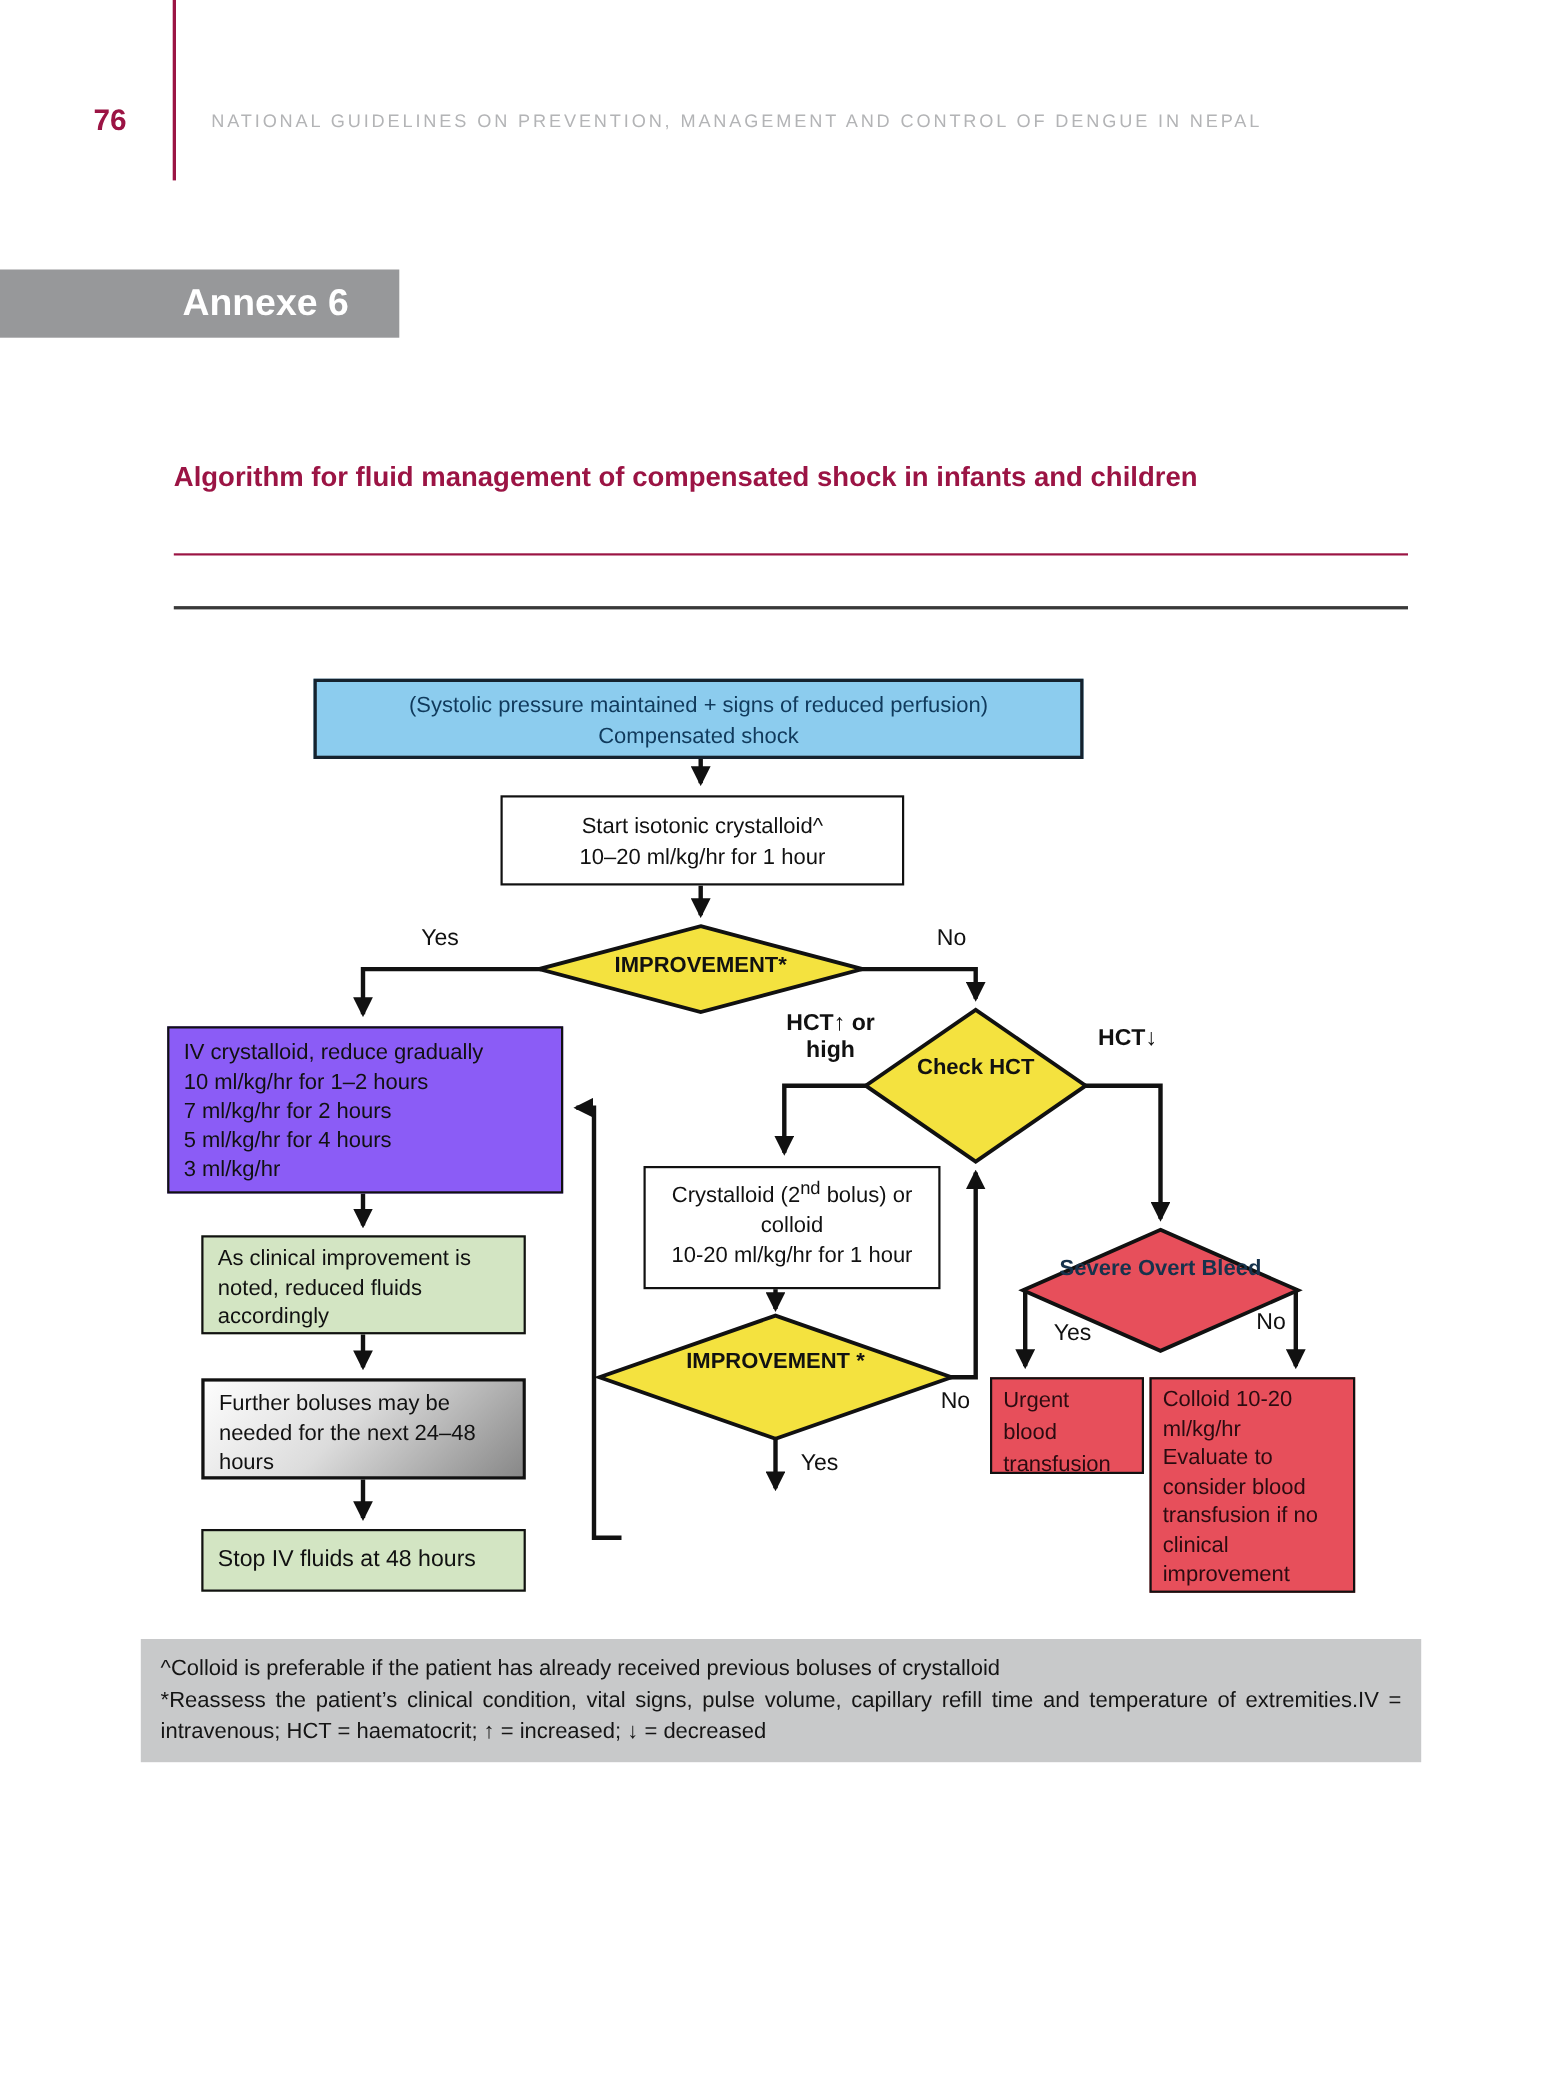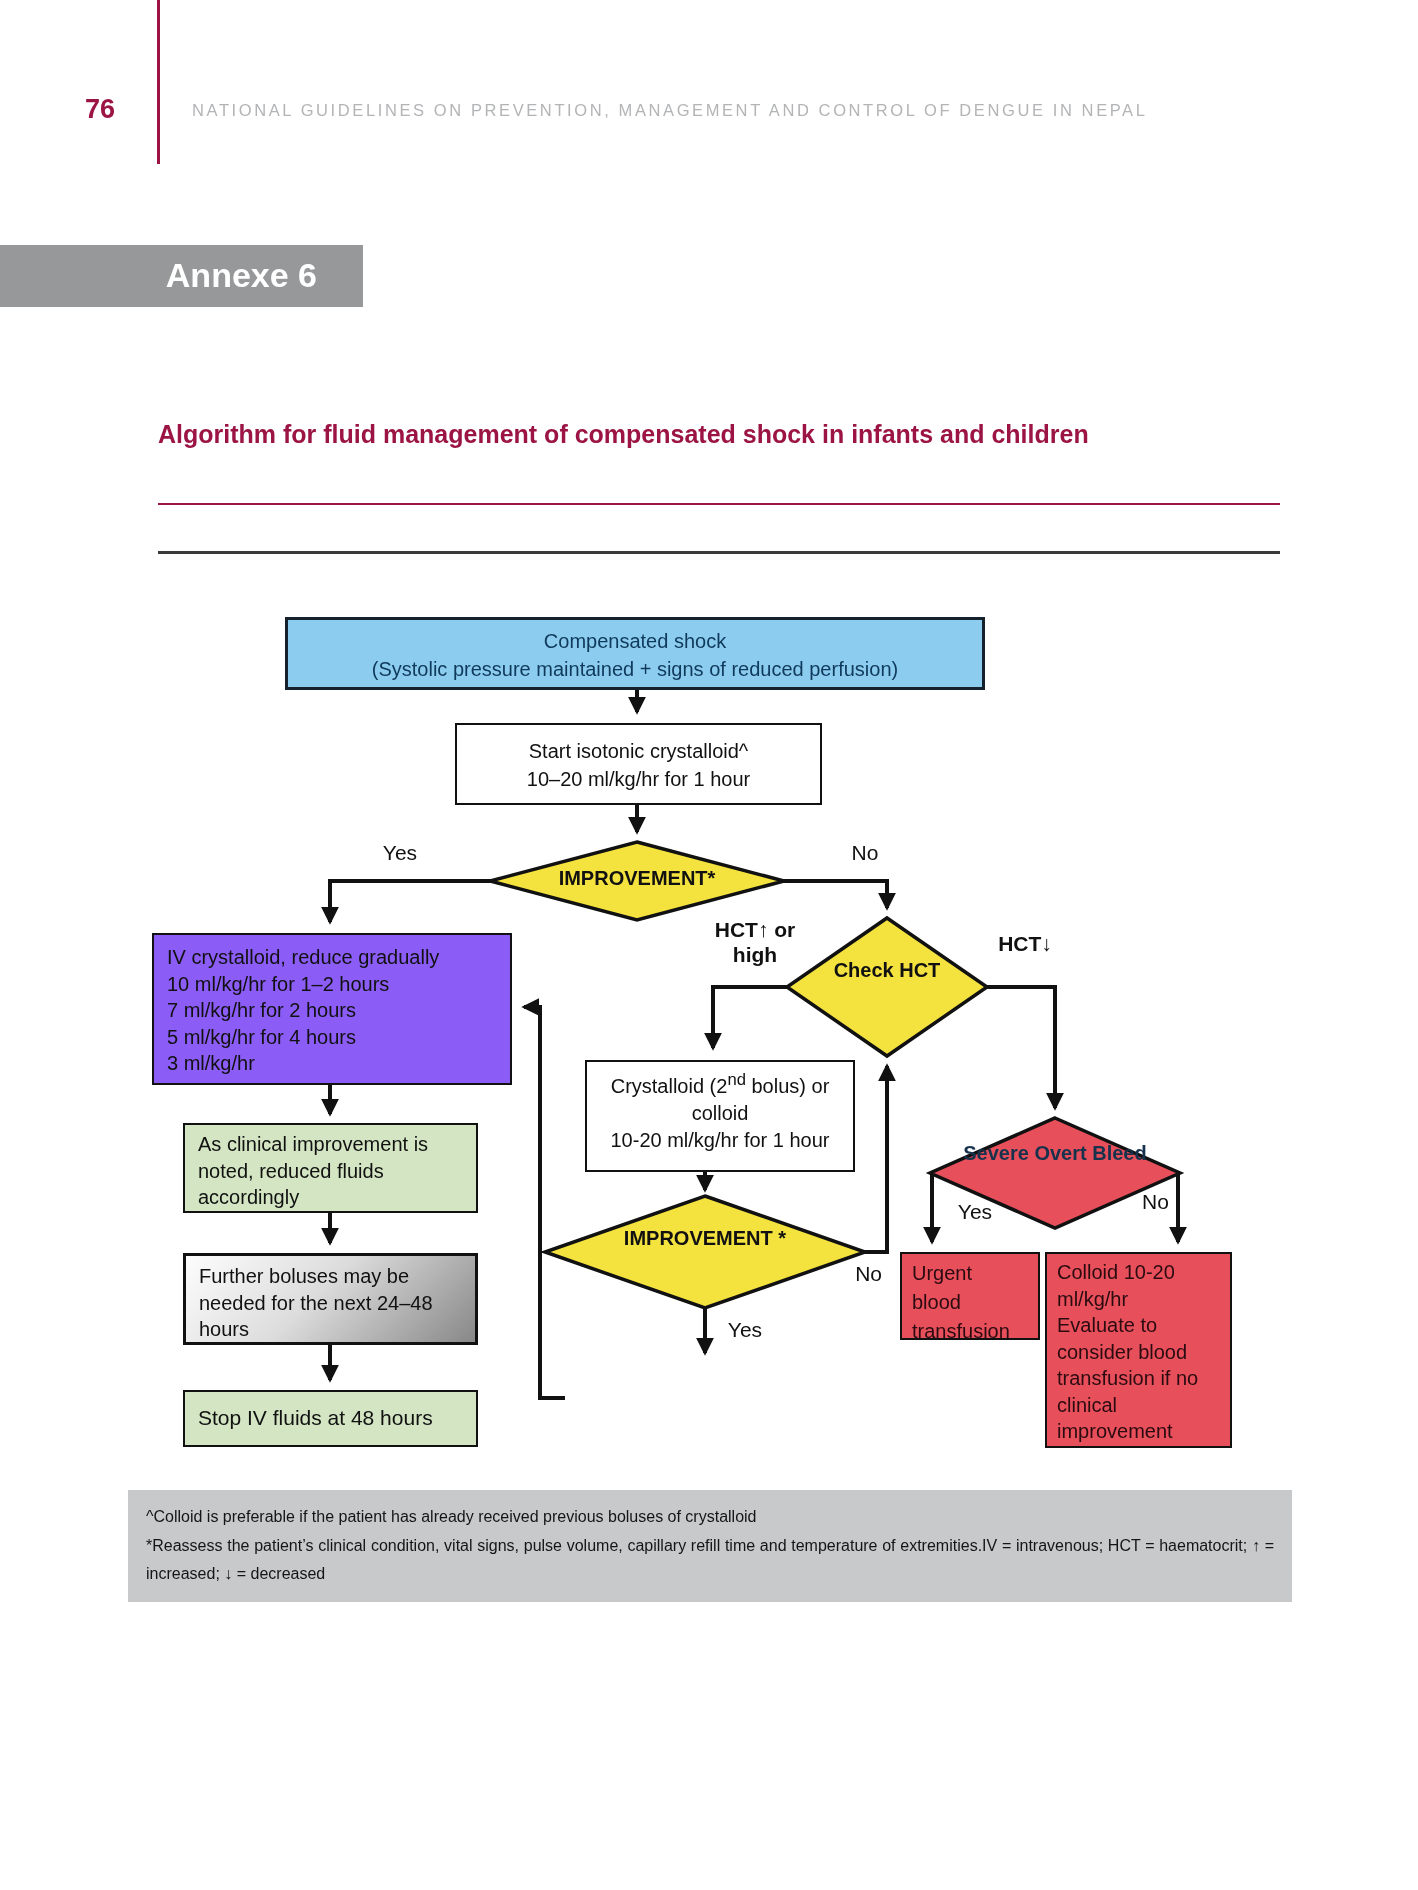--- a/index.html
+++ b/index.html
@@ -62,21 +62,21 @@
   .bl-no1 { left:815px; top:841px; width:100px; text-align:center; }
   .bl-hctup { left:690px; top:917px; width:130px; text-align:center; font-weight:bold; line-height:25px; }
   .bl-hctdn { left:975px; top:932px; width:100px; text-align:center; font-weight:bold; }
   .bl-no2 { left:808px; top:1262px; width:74px; text-align:right; }
   .bl-yes2 { left:700px; top:1318px; width:90px; text-align:center; }
   .bl-yes3 { left:935px; top:1200px; width:80px; text-align:center; }
   .bl-no3 { left:1118px; top:1190px; width:75px; text-align:center; }
 
   
   .footnote { position:absolute; left:128px; top:1490px; width:1164px; height:112px; background:var(--footnote_bg);
-    padding:13px 18px 0 18px; font-size:16px; color:#151515; line-height:28.5px; }
+    padding:13px 18px 0 18px; font-size:20px; color:#151515; line-height:28.5px; }
   .footnote .just { text-align:justify; }
 </style>
 </head>
 <body>
 
 <div class="page">
 
   <div class="page-number">76</div>
   <div class="header-rule-v"></div>
   <div class="header-text">NATIONAL GUIDELINES ON PREVENTION, MANAGEMENT AND CONTROL OF DENGUE IN NEPAL</div>
@@ -112,22 +112,22 @@
     </g>
     <g stroke="#111" stroke-width="3.5">
       <polygon points="637,842 784,881 637,920 490,881" fill="#F4E23F"></polygon>
       <polygon points="887,918 987,987 887,1056 787,987" fill="#F4E23F"></polygon>
       <polygon points="705,1196 865,1252 705,1308 545,1252" fill="#F4E23F"></polygon>
       <polygon points="1055,1118 1180,1173 1055,1228 930,1173" fill="#E74F5B"></polygon>
     </g>
   </svg>
 
   <div class="node center box-blue">
+    <span class="ln">(Systolic pressure maintained + signs of reduced perfusion)</span>
     <span class="ln">Compensated shock</span>
-    <span class="ln">(Systolic pressure maintained + signs of reduced perfusion)</span>
   </div>
 
   <div class="node center box-start">
     <span class="ln">Start isotonic crystalloid^</span>
     <span class="ln">10–20 ml/kg/hr for 1 hour</span>
   </div>
 
   <div class="node box-iv">
     <span class="ln">IV crystalloid, reduce gradually</span>
     <span class="ln">10 ml/kg/hr for 1–2 hours</span>

